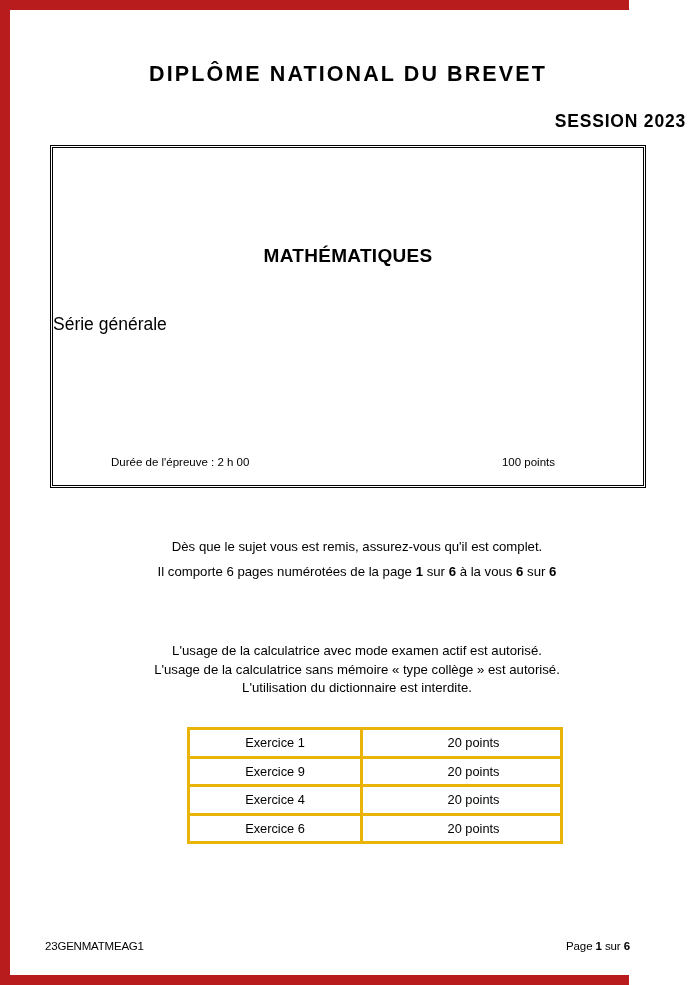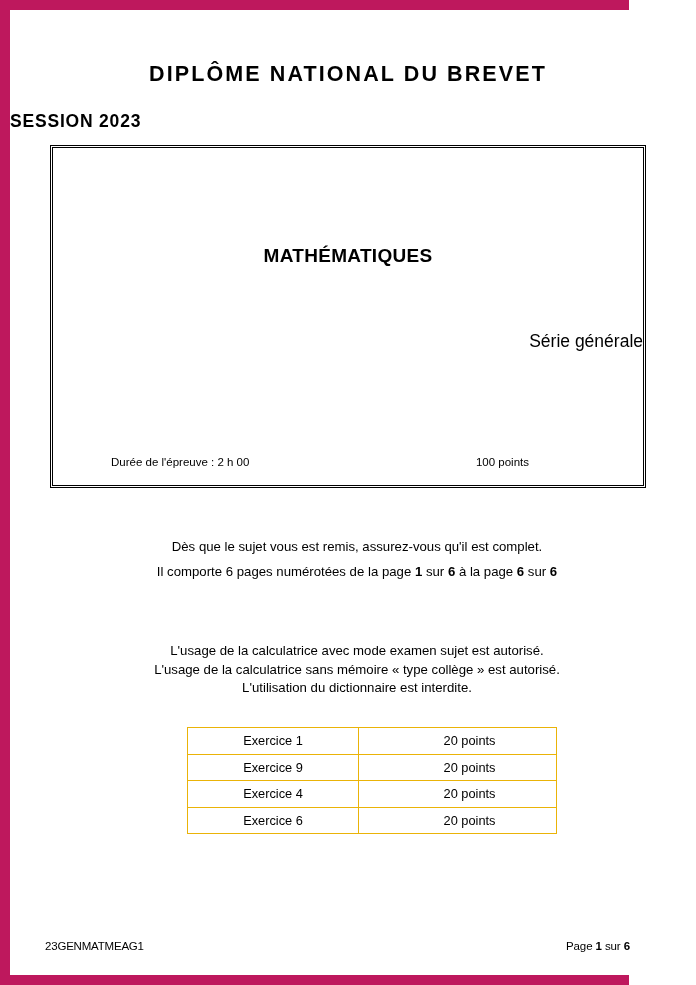--- a/index.html
+++ b/index.html
@@ -14,21 +14,21 @@
     font-family: "Liberation Sans", sans-serif;
     color: #000000;
   }
 
   
   #page-frame {
     position: absolute;
     left: 0; top: 0;
     width: 629px;
     height: 985px;
-    background: #be185d;
+    background: #b91c1c;
     box-sizing: border-box;
   }
   #page-sheet {
     position: absolute;
     left: 10px;
     top: 10px;
     width: 676px;
     height: 965px;
     background: #ffffff;
     box-sizing: border-box;
@@ -43,21 +43,21 @@
     font-size: 21.5px;
     font-weight: bold;
     letter-spacing: 2.1px;
     color: #000;
     white-space: nowrap;
   }
   #doc-session {
     position: absolute;
     left: 0; top: 101px;
     width: 676px;
-    text-align: left;
+    text-align: right;
     font-size: 17.5px;
     font-weight: bold;
     letter-spacing: 0.8px;
     color: #000;
   }
 
   
   #subject-box {
     position: absolute;
     left: 40px;
@@ -74,39 +74,39 @@
     top: 97px;
     width: 100%;
     text-align: center;
     font-size: 19px;
     font-weight: bold;
     letter-spacing: 0.3px;
   }
   #subject-series {
     position: absolute;
     left: 0;
-    top: 183px;
+    top: 166px;
     width: 100%;
-    text-align: right;
+    text-align: left;
     font-size: 17.5px;
     font-weight: normal;
   }
   #subject-meta {
     position: absolute;
     left: 0;
     right: 0;
     top: 308px;
     padding: 0 56px 0 58px;
     display: flex;
     justify-content: space-between;
     align-items: baseline;
     font-size: 11.5px;
   }
   #subject-meta .meta-right {
-    margin-right: 58px;
+    margin-right: 32px;
   }
 
   
   .notice-block {
     position: absolute;
     left: 9px;
     width: 676px;
     text-align: center;
   }
   #notice-complete {
@@ -125,21 +125,21 @@
   
   #points-table {
     position: absolute;
     left: 177px;
     top: 717px;
     width: 343px;
     border-collapse: collapse;
     table-layout: fixed;
   }
   #points-table td {
-    border: 1px solid #eab308;
+    border: 3px solid #eab308;
     height: 25.5px;
     text-align: center;
     vertical-align: middle;
     font-size: 12.8px;
     padding: 0;
   }
   #points-table td.col-ex { width: 170px; }
   #points-table td.col-pt { width: 173px; padding-left: 24px; }
 
   
@@ -174,25 +174,25 @@
       <div id="subject-name">MATHÉMATIQUES</div>
       <div id="subject-series">Série générale</div>
       <div id="subject-meta">
         <span class="meta-left">Durée de l'épreuve : 2 h 00</span>
         <span class="meta-right">100 points</span>
       </div>
     </div>
 
     <div class="notice-block" id="notice-complete">
       <span class="notice-line">Dès que le sujet vous est remis, assurez-vous qu'il est complet.</span>
-      <span class="notice-line"><span>Il comporte 6 pages numérotées de la page </span><span class="b">1</span><span> sur </span><span class="b">6</span><span> à la page </span><span class="b">6</span><span> sur </span><span class="b">6</span></span>
+      <span class="notice-line"><span>Il comporte 6 pages numérotées de la page </span><span class="b">1</span><span> sur </span><span class="b">6</span><span> à la vous </span><span class="b">6</span><span> sur </span><span class="b">6</span></span>
     </div>
 
     <div class="notice-block" id="notice-rules">
-      <span class="notice-line">L'usage de la calculatrice avec mode examen sujet est autorisé.</span>
+      <span class="notice-line">L'usage de la calculatrice avec mode examen actif est autorisé.</span>
       <span class="notice-line">L'usage de la calculatrice sans mémoire « type collège » est autorisé.</span>
       <span class="notice-line">L'utilisation du dictionnaire est interdite.</span>
     </div>
 
     <table id="points-table">
       <tbody>
         <tr>
           <td class="col-ex">Exercice 1</td>
           <td class="col-pt">20 points</td>
         </tr>

